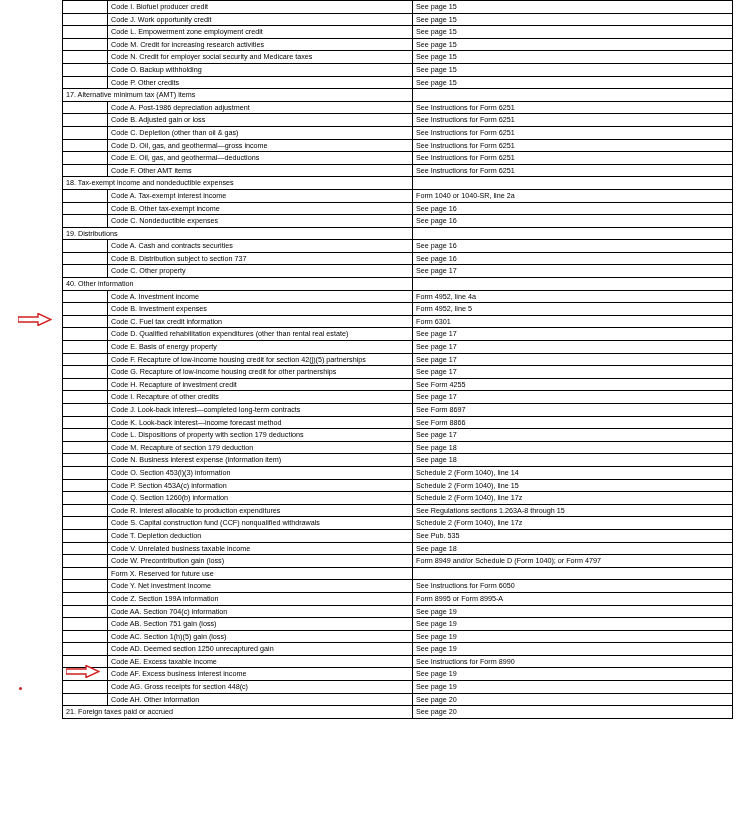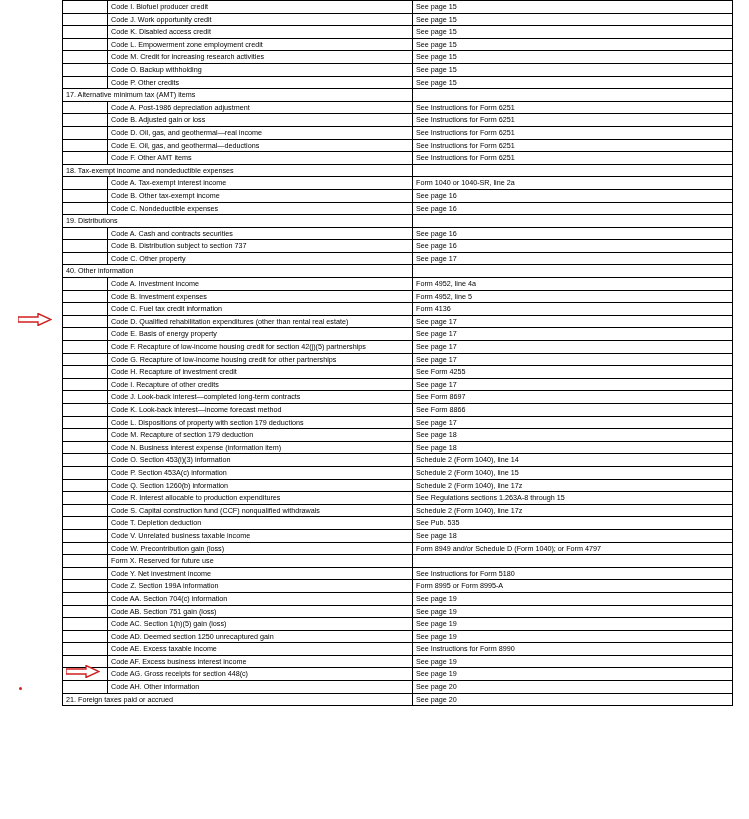--- a/index.html
+++ b/index.html
@@ -91,35 +91,35 @@
           <td class="desc-cell">Code I. Biofuel producer credit</td>
           <td class="report-cell">See page 15</td>
         </tr>
         <tr>
           <td class="lead-cell blank">&nbsp;</td>
           <td class="desc-cell">Code J. Work opportunity credit</td>
           <td class="report-cell">See page 15</td>
         </tr>
         <tr>
           <td class="lead-cell blank">&nbsp;</td>
-          <td class="desc-cell">Code K. Disabled access credit</td>
-          <td class="report-cell">See page 15</td>
-        </tr>
-        <tr>
-          <td class="lead-cell blank">&nbsp;</td>
           <td class="desc-cell">Code L. Empowerment zone employment credit</td>
           <td class="report-cell">See page 15</td>
         </tr>
         <tr>
           <td class="lead-cell blank">&nbsp;</td>
           <td class="desc-cell">Code M. Credit for increasing research activities</td>
           <td class="report-cell">See page 15</td>
         </tr>
         <tr>
           <td class="lead-cell blank">&nbsp;</td>
+          <td class="desc-cell">Code N. Credit for employer social security and Medicare taxes</td>
+          <td class="report-cell">See page 15</td>
+        </tr>
+        <tr>
+          <td class="lead-cell blank">&nbsp;</td>
           <td class="desc-cell">Code O. Backup withholding</td>
           <td class="report-cell">See page 15</td>
         </tr>
         <tr>
           <td class="lead-cell blank">&nbsp;</td>
           <td class="desc-cell">Code P. Other credits</td>
           <td class="report-cell">See page 15</td>
         </tr>
         <tr>
           <td class="section-cell section-head" colspan="2">17. Alternative minimum tax (AMT) items</td>
@@ -130,21 +130,26 @@
           <td class="desc-cell">Code A. Post-1986 depreciation adjustment</td>
           <td class="report-cell">See Instructions for Form 6251</td>
         </tr>
         <tr>
           <td class="lead-cell blank">&nbsp;</td>
           <td class="desc-cell">Code B. Adjusted gain or loss</td>
           <td class="report-cell">See Instructions for Form 6251</td>
         </tr>
         <tr>
           <td class="lead-cell blank">&nbsp;</td>
-          <td class="desc-cell">Code D. Oil, gas, and geothermal—real income</td>
+          <td class="desc-cell">Code C. Depletion (other than oil &amp; gas)</td>
+          <td class="report-cell">See Instructions for Form 6251</td>
+        </tr>
+        <tr>
+          <td class="lead-cell blank">&nbsp;</td>
+          <td class="desc-cell">Code D. Oil, gas, and geothermal—gross income</td>
           <td class="report-cell">See Instructions for Form 6251</td>
         </tr>
         <tr>
           <td class="lead-cell blank">&nbsp;</td>
           <td class="desc-cell">Code E. Oil, gas, and geothermal—deductions</td>
           <td class="report-cell">See Instructions for Form 6251</td>
         </tr>
         <tr>
           <td class="lead-cell blank">&nbsp;</td>
           <td class="desc-cell">Code F. Other AMT items</td>
@@ -198,21 +203,21 @@
           <td class="report-cell">Form 4952, line 4a</td>
         </tr>
         <tr>
           <td class="lead-cell blank">&nbsp;</td>
           <td class="desc-cell">Code B. Investment expenses</td>
           <td class="report-cell">Form 4952, line 5</td>
         </tr>
         <tr>
           <td class="lead-cell blank">&nbsp;</td>
           <td class="desc-cell">Code C. Fuel tax credit information</td>
-          <td class="report-cell">Form 4136</td>
+          <td class="report-cell">Form 6301</td>
         </tr>
         <tr>
           <td class="lead-cell blank">&nbsp;</td>
           <td class="desc-cell">Code D. Qualified rehabilitation expenditures (other than rental real estate)</td>
           <td class="report-cell">See page 17</td>
         </tr>
         <tr>
           <td class="lead-cell blank">&nbsp;</td>
           <td class="desc-cell">Code E. Basis of energy property</td>
           <td class="report-cell">See page 17</td>
@@ -303,21 +308,21 @@
           <td class="report-cell">Form 8949 and/or Schedule D (Form 1040); or Form 4797</td>
         </tr>
         <tr>
           <td class="lead-cell blank">&nbsp;</td>
           <td class="desc-cell">Form X. Reserved for future use</td>
           <td class="report-cell">&nbsp;</td>
         </tr>
         <tr>
           <td class="lead-cell blank">&nbsp;</td>
           <td class="desc-cell">Code Y. Net investment income</td>
-          <td class="report-cell">See Instructions for Form 5180</td>
+          <td class="report-cell">See Instructions for Form 6050</td>
         </tr>
         <tr>
           <td class="lead-cell blank">&nbsp;</td>
           <td class="desc-cell">Code Z. Section 199A information</td>
           <td class="report-cell">Form 8995 or Form 8995-A</td>
         </tr>
         <tr>
           <td class="lead-cell blank">&nbsp;</td>
           <td class="desc-cell">Code AA. Section 704(c) information</td>
           <td class="report-cell">See page 19</td>

